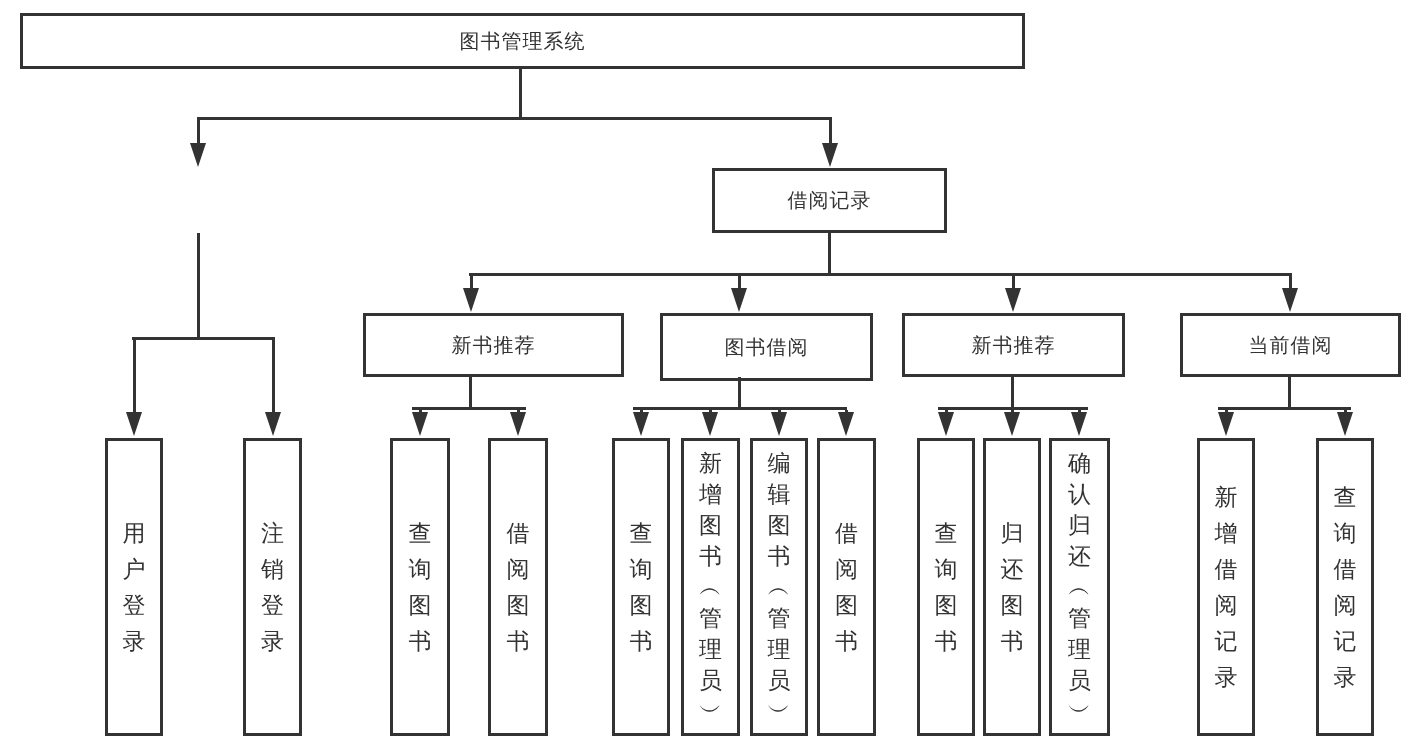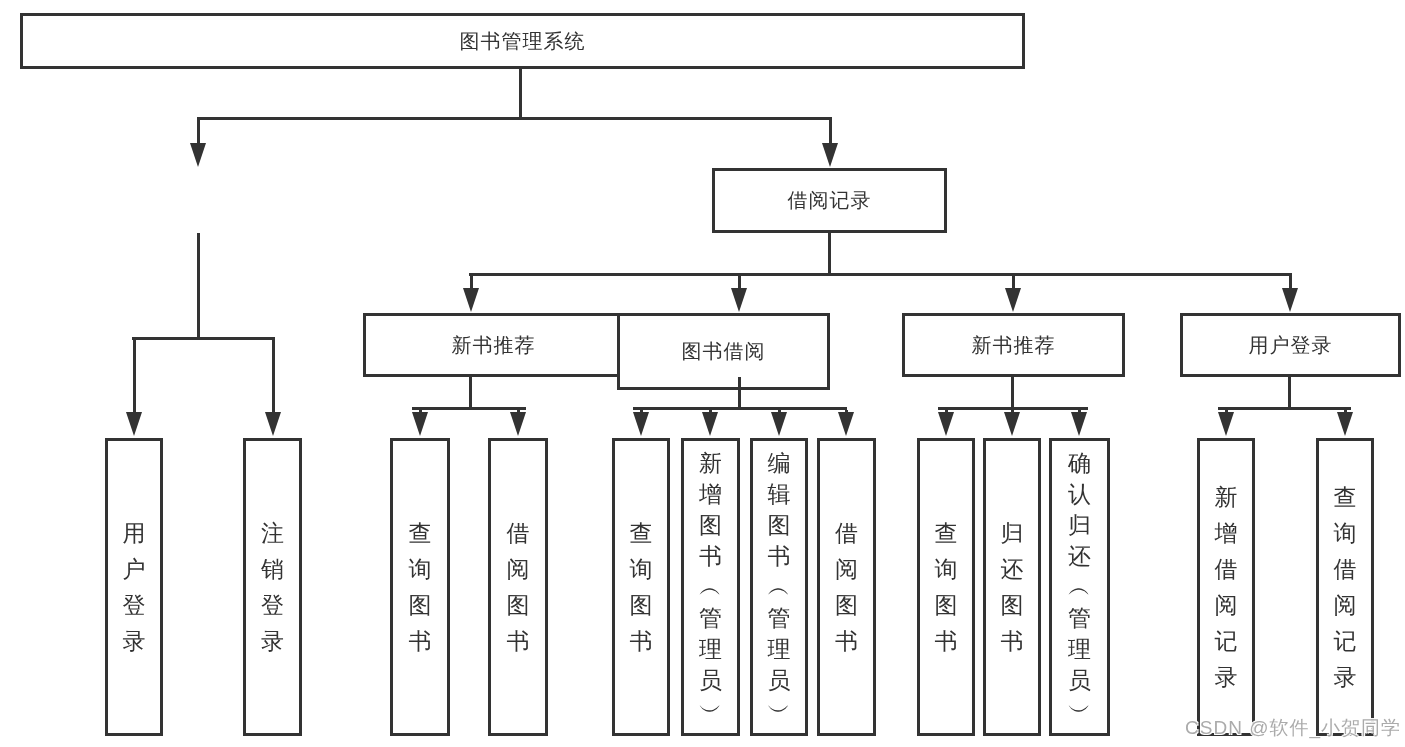--- a/index.html
+++ b/index.html
@@ -77,30 +77,30 @@
 
 
   <div class="node node-h" style="left:712px;top:168px;width:235px;height:65px">
     <span>借阅记录</span>
   </div>
 
   <div class="node node-h" style="left:363px;top:313px;width:261px;height:64px">
     <span>新书推荐</span>
   </div>
 
-  <div class="node node-h" style="left:617px;top:313px;width:213px;height:77px">
+  <div class="node node-h" style="left:660px;top:313px;width:213px;height:68px">
     <span>图书借阅</span>
   </div>
 
   <div class="node node-h" style="left:902px;top:313px;width:223px;height:64px">
     <span>新书推荐</span>
   </div>
 
   <div class="node node-h" style="left:1180px;top:313px;width:221px;height:64px">
-    <span>用户登录</span>
+    <span>当前借阅</span>
   </div>
 
   <div class="node node-v" style="left:105px;width:58px">
     <span class="vlabel">用
 户
 登
 录</span>
   </div>
   <div class="node node-v" style="left:243px;width:59px">
     <span class="vlabel">注
@@ -231,15 +231,14 @@
   <div class="edge h" style="left:938px;top:407px;width:150px"></div>
   <div class="arrow" style="left:938px;top:410px;height:26px"></div>
   <div class="arrow" style="left:1004px;top:410px;height:26px"></div>
   <div class="arrow" style="left:1071px;top:410px;height:26px"></div>
 
   <div class="edge v" style="left:1288px;top:377px;height:33px"></div>
   <div class="edge h" style="left:1218px;top:407px;width:133px"></div>
   <div class="arrow" style="left:1218px;top:410px;height:26px"></div>
   <div class="arrow" style="left:1337px;top:410px;height:26px"></div>
 
-  <div class="watermark">CSDN @软件_小贺同学</div>
 
 </div>
 
 </body></html>

